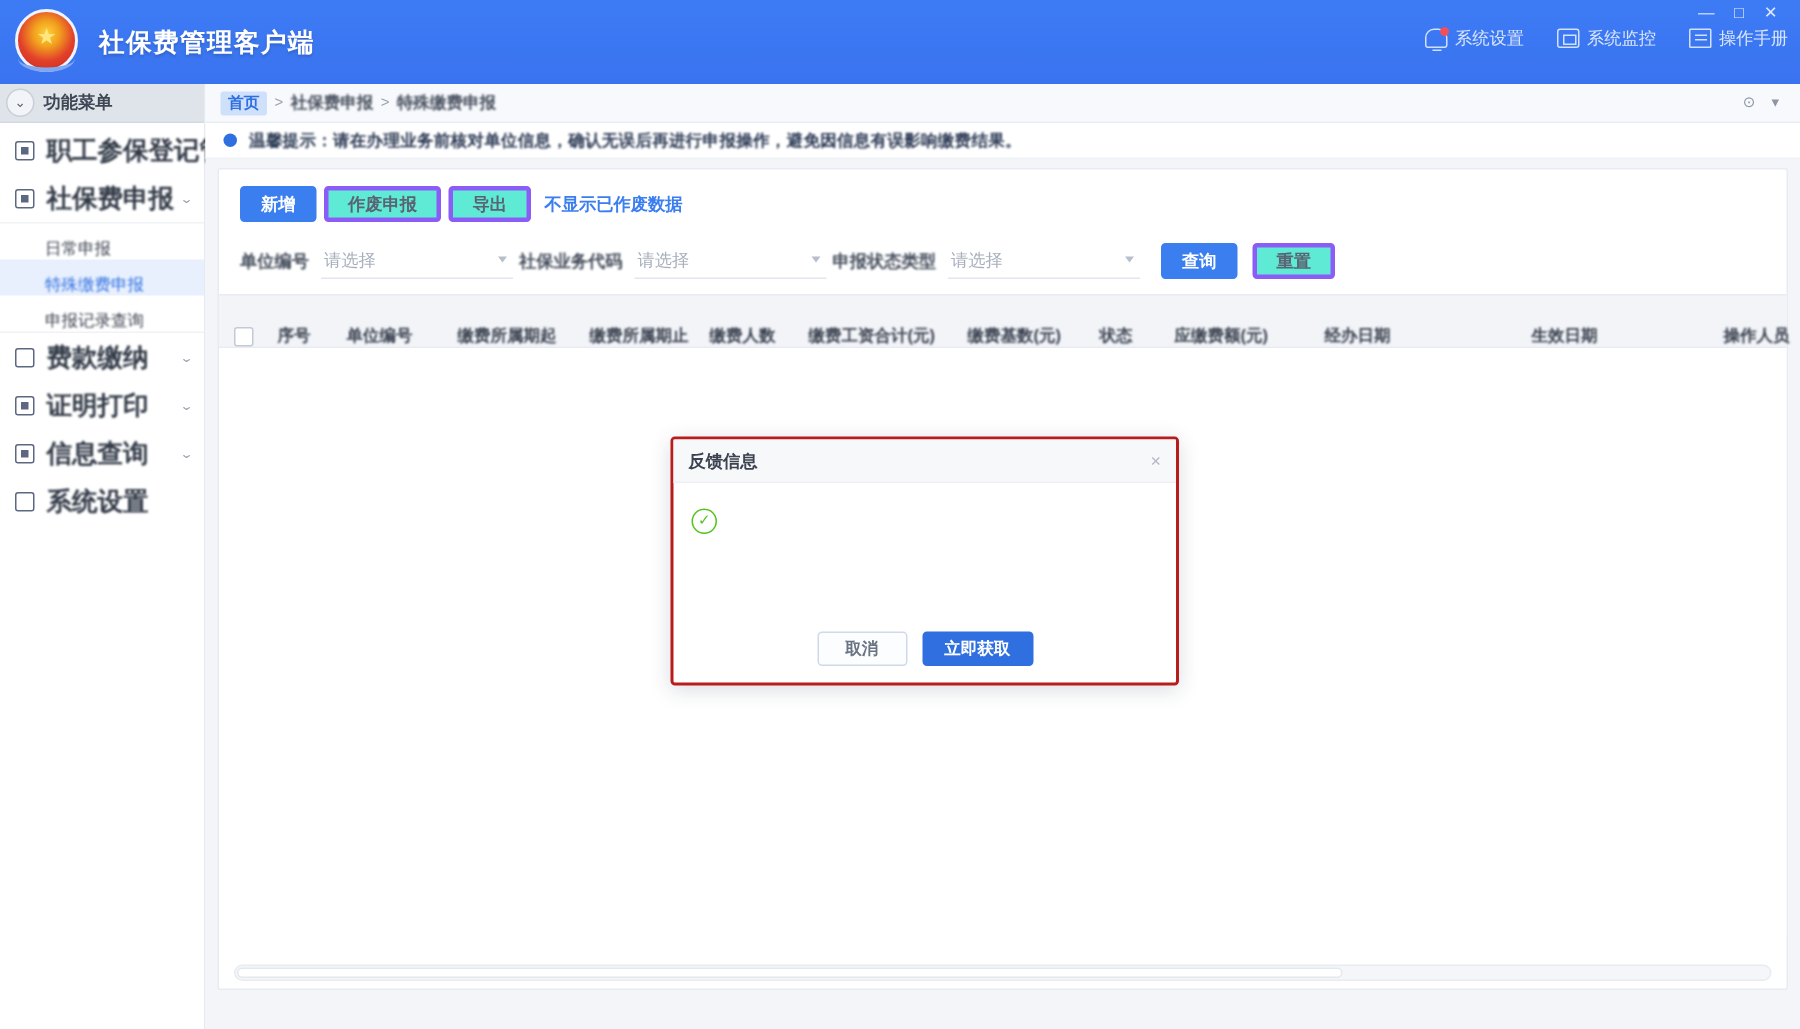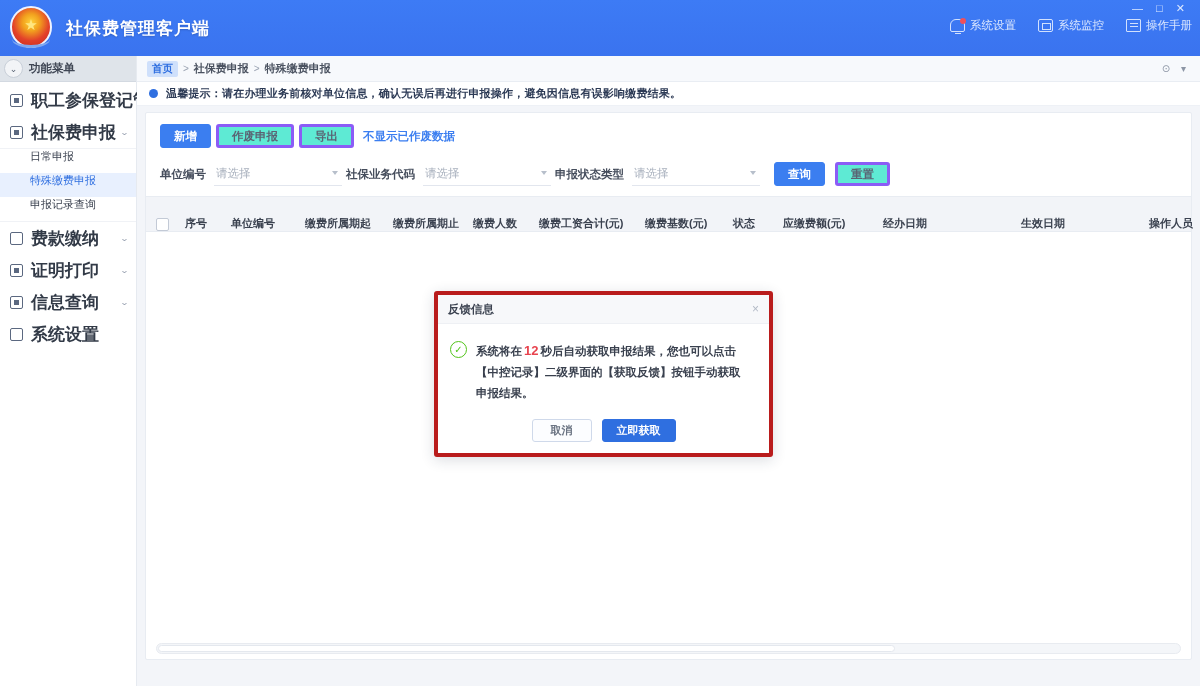--- a/index.html
+++ b/index.html
@@ -101,21 +101,21 @@
   .mi-icon.blank::after { display: none; }
   .mi-label {
     margin-left: 8px; font-size: 17px; color: #323a47; font-weight: bold;
     filter: blur(.55px); white-space: nowrap;
   }
   .mi-arrow {
     margin-left: auto; font-size: 8px; color: #9aa3b2; transform: scaleX(1.4);
   }
   .submenu { background: #fff; border-top: 1px solid #f0f2f6; border-bottom: 1px solid #f0f2f6;}
   .sub-item {
-    height: 24px; display: flex; align-items: flex-start; padding-left: 30px; cursor: pointer;
+    height: 24px; display: flex; align-items: flex-end; padding-left: 30px; cursor: pointer;
   }
   .sub-item .sub-label {
     font-size: 11px; color: #3b4250; filter: blur(.55px); white-space: nowrap;
   }
   .sub-item.active { background: #e8f0fe; }
   .sub-item.active .sub-label { color: #2f6fe0; }
 
   
   .main {
     position: absolute; left: 137px; top: 56px; width: 1063px; height: 630px;
@@ -211,22 +211,22 @@
     flex: 1; height: 11px; background: #f4f6f9; border: 1px solid #e8ebf0;
     border-radius: 6px; position: relative;
   }
   .hscroll-thumb {
     position: absolute; left: 1px; top: 1px; width: 72%; height: 7px;
     background: #ffffff; border: 1px solid #e4e8ee; border-radius: 5px;
   }
 
   
   .modal {
-    position: absolute; left: 434px; top: 291px; width: 339px; height: 166px;
-    background: #fff; border: 4px solid #b91c1c; border-radius: 3px;
+    position: absolute; left: 447px; top: 291px; width: 339px; height: 166px;
+    background: #fff; border: 2px solid #b91c1c; border-radius: 3px;
     box-shadow: 0 3px 14px rgba(30,42,70,.16);
   }
   .modal-head {
     height: 29px; background: #f7f8fa; border-bottom: 1px solid #eef0f4;
     display: flex; align-items: center; padding: 0 10px;
   }
   .modal-title {
     font-size: 11.5px; color: #3b4250; font-weight: bold; filter: blur(.5px);
   }
   .modal-close {
@@ -428,25 +428,20 @@
     </div>
   </div>
 
   <div class="modal">
     <div class="modal-head">
       <span class="modal-title">反馈信息</span>
       <span class="modal-close">×</span>
     </div>
     <div class="modal-body">
       <span class="modal-icon">✓</span>
-      <div class="modal-msg">
-        <span>系统将在</span><span class="count">12</span><span>秒后自动获取申报结果，您也可以点击</span><br>
-        <span>【中控记录】二级界面的【获取反馈】按钮手动获取</span><br>
-        <span>申报结果。</span>
-      </div>
     </div>
     <div class="modal-foot">
       <div class="mbtn mbtn-cancel">取消</div>
       <div class="mbtn mbtn-ok">立即获取</div>
     </div>
   </div>
 
 </div>
 
 </body></html>

